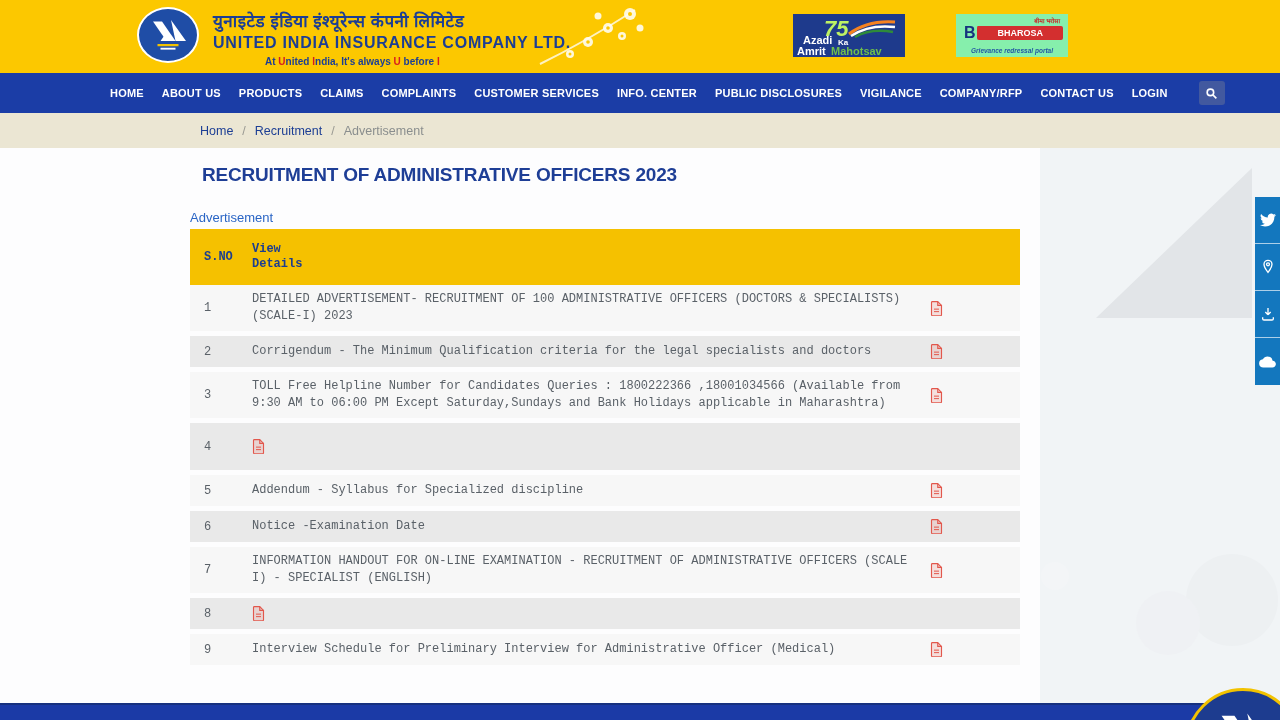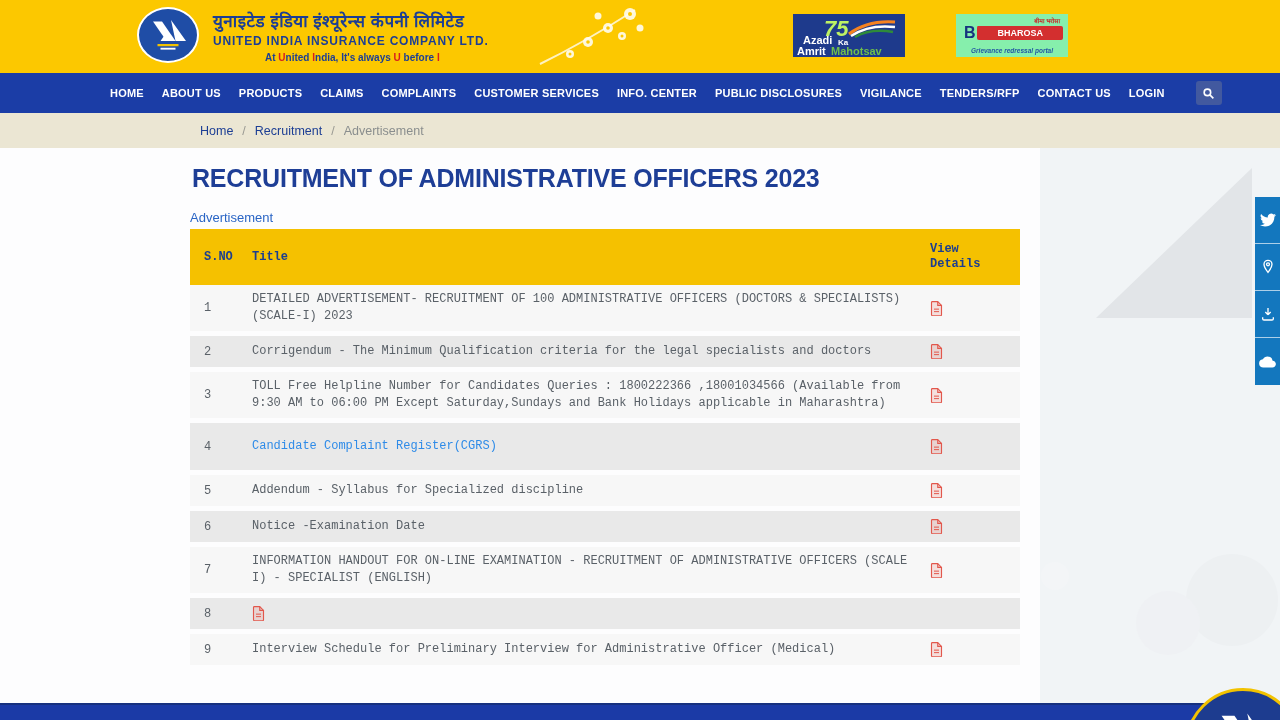--- a/index.html
+++ b/index.html
@@ -12,21 +12,21 @@
   
   .topbar { position:relative; height:73px; background:#FCC800; z-index:5; }
   .brand { position:absolute; left:137px; top:7px; display:flex; }
   .logo {
     width:62px; height:56px; border-radius:50%; background:#1F4DA6;
     border:2px solid #fff; display:flex; align-items:center; justify-content:center;
     flex-shrink:0;
   }
   .brand-text { margin-left:14px; padding-top:2px; }
   .hindi { font-size:17px; font-weight:bold; color:#1C3E94; letter-spacing:.5px; }
-  .eng { font-size:12px; font-weight:bold; color:#1C3E94; letter-spacing:.8px; margin-top:2px; }
+  .eng { font-size:16px; font-weight:bold; color:#1C3E94; letter-spacing:.8px; margin-top:2px; }
   .tagline { font-size:10px; font-weight:bold; color:#1C3E94; margin-top:4px; margin-left:52px; }
   .tagline .red { color:#D81E1E; }
   .floral { position:absolute; left:530px; top:2px; opacity:.95; }
 
   .badges { position:absolute; right:212px; top:14px; display:flex; gap:7px; }
   .badge { display:block; width:112px; height:43px; cursor:pointer; text-decoration:none; }
   .badge-azadi { background:#1E3A8C; position:relative; overflow:hidden; padding:3px 6px; }
   .azadi-75 { position:absolute; left:15px; top:2px; font-size:22px; font-weight:bold; color:#bef264; font-style:italic;margin-left:16px; }
   .azadi-swoosh { position:absolute; right:8px; top:4px; }
   .azadi-l1 { position:absolute; left:10px; top:20px; font-size:11px; font-weight:bold; color:#fff; }
@@ -54,21 +54,21 @@
   
   .breadcrumb-bar { height:35px; background:#EBE6D3; display:flex; align-items:center; padding-left:200px; font-size:12.5px; position:relative; z-index:5; }
   .crumb { color:#1C3E94; text-decoration:none; cursor:pointer; }
   .crumb-sep { color:#9a9a93; margin:0 9px; }
   .crumb-current { color:#8A8E8E; }
 
   
   .content { position:absolute; top:148px; left:0; width:1280px; height:555px; background:#F1F4F6; overflow:hidden; }
   .white-panel { position:absolute; left:0; top:0; width:1040px; height:100%; background:#FDFDFE; }
   .deco { position:absolute; left:0; top:0; pointer-events:none; }
-  .page-title { position:absolute; left:192px; top:16px; font-size:25px; font-weight:bold; color:#1E3E96; letter-spacing:-.2px; }
+  .page-title { position:absolute; left:202px; top:16px; font-size:19px; font-weight:bold; color:#1E3E96; letter-spacing:-.2px; }
   .adv-link { position:absolute; left:190px; top:62px; font-size:13px; color:#2A65C5; text-decoration:none; cursor:pointer; }
 
   
   .adv-table { position:absolute; left:190px; top:81px; width:830px;font-family:Liberation Mono, monospace; }
   .thead { background:#F5C100; min-height:56px; display:flex; align-items:center; color:#1C3E8F; font-weight:bold; font-size:12px; }
   .c-sno { width:62px; padding-left:14px; flex-shrink:0; }
   .c-title { width:678px; flex-shrink:0; padding-right:20px; line-height:17px; }
   .c-view { width:70px; line-height:15px; }
   .trow { display:flex; align-items:center; min-height:36px; padding:6px 0; background:#F7F7F7; border-bottom:5px solid #FDFDFE; font-size:12px; color:#5A6168; }
   .trow.alt { background:#E9E9E9; }
@@ -156,21 +156,21 @@
     <div id="nav-list" style="display:flex; align-items:center;">
         <a class="nav-item">HOME</a>
         <a class="nav-item">ABOUT US</a>
         <a class="nav-item">PRODUCTS</a>
         <a class="nav-item">CLAIMS</a>
         <a class="nav-item">COMPLAINTS</a>
         <a class="nav-item">CUSTOMER SERVICES</a>
         <a class="nav-item">INFO. CENTER</a>
         <a class="nav-item">PUBLIC DISCLOSURES</a>
         <a class="nav-item">VIGILANCE</a>
-        <a class="nav-item">TENDERS/RFP</a>
+        <a class="nav-item">COMPANY/RFP</a>
         <a class="nav-item">CONTACT US</a>
         <a class="nav-item">LOGIN</a>
       </div>
     <button class="search-btn">
       <svg width="13" height="13" viewBox="0 0 24 24" fill="none" stroke="#fff" stroke-width="3">
         <circle cx="10" cy="10" r="6"></circle>
           <line x1="15" y1="15" x2="21" y2="21"></line>
       </svg>
     </button>
   </nav>
@@ -190,21 +190,20 @@
       <circle cx="1232" cy="452" r="46" fill="#EDF0F2"></circle>
       <circle cx="1168" cy="475" r="32" fill="#EFF1F4"></circle>
       <circle cx="1055" cy="428" r="14" fill="#F3F5F7"></circle>
     </svg>
     <h1 class="page-title">RECRUITMENT OF ADMINISTRATIVE OFFICERS 2023</h1>
     <a class="adv-link">Advertisement</a>
 
     <section class="adv-table">
       <div class="thead">
         <div class="c-sno">S.NO</div>
-        <div class="c-title">Title</div>
         <div class="c-view">View Details</div>
       </div>
       <div id="rows">
           <div class="trow">
             <div class="c-sno">1</div>
             <div class="c-title">DETAILED ADVERTISEMENT- RECRUITMENT OF 100 ADMINISTRATIVE OFFICERS (DOCTORS &amp; SPECIALISTS) (SCALE-I) 2023</div>
             <div class="c-view">
               <button class="pdf-btn">
                 <svg width="13" height="15" viewBox="0 0 20 24" fill="rgba(226,87,76,.15)" stroke="#E2574C" stroke-width="1.8">
                   <path d="M3 1h9l6 6v15a1.5 1.5 0 0 1-1.5 1.5h-13A1.5 1.5 0 0 1 2 22V2.5A1.5 1.5 0 0 1 3 1z"></path>
@@ -235,21 +234,20 @@
                 <svg width="13" height="15" viewBox="0 0 20 24" fill="rgba(226,87,76,.15)" stroke="#E2574C" stroke-width="1.8">
                   <path d="M3 1h9l6 6v15a1.5 1.5 0 0 1-1.5 1.5h-13A1.5 1.5 0 0 1 2 22V2.5A1.5 1.5 0 0 1 3 1z"></path>
                   <path d="M12 1v6h6" fill="none"></path>
                   <path d="M6 13h8M6 17h8" fill="none" stroke-width="1.6"></path>
                 </svg>
               </button>
             </div>
           </div>
           <div class="trow alt tall">
             <div class="c-sno">4</div>
-            <div class="c-title is-link">Candidate Complaint Register(CGRS)</div>
             <div class="c-view">
               <button class="pdf-btn">
                 <svg width="13" height="15" viewBox="0 0 20 24" fill="rgba(226,87,76,.15)" stroke="#E2574C" stroke-width="1.8">
                   <path d="M3 1h9l6 6v15a1.5 1.5 0 0 1-1.5 1.5h-13A1.5 1.5 0 0 1 2 22V2.5A1.5 1.5 0 0 1 3 1z"></path>
                   <path d="M12 1v6h6" fill="none"></path>
                   <path d="M6 13h8M6 17h8" fill="none" stroke-width="1.6"></path>
                 </svg>
               </button>
             </div>
           </div>

